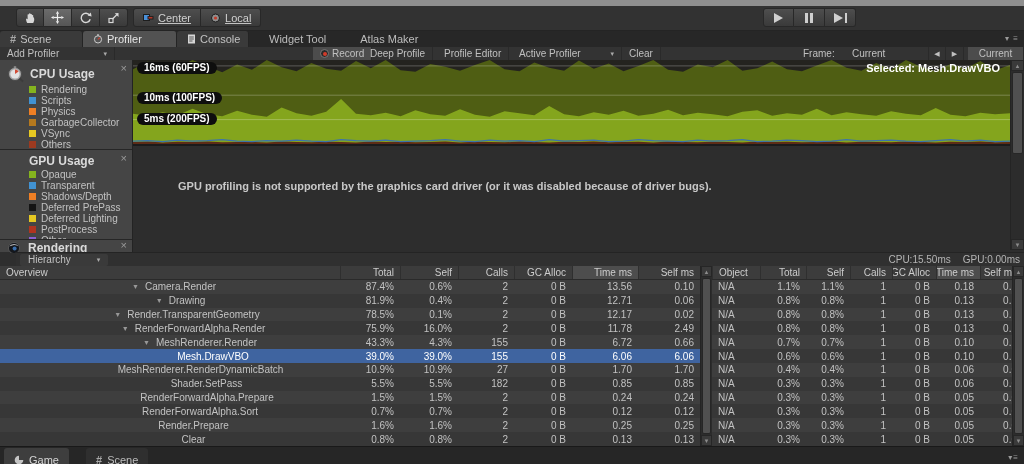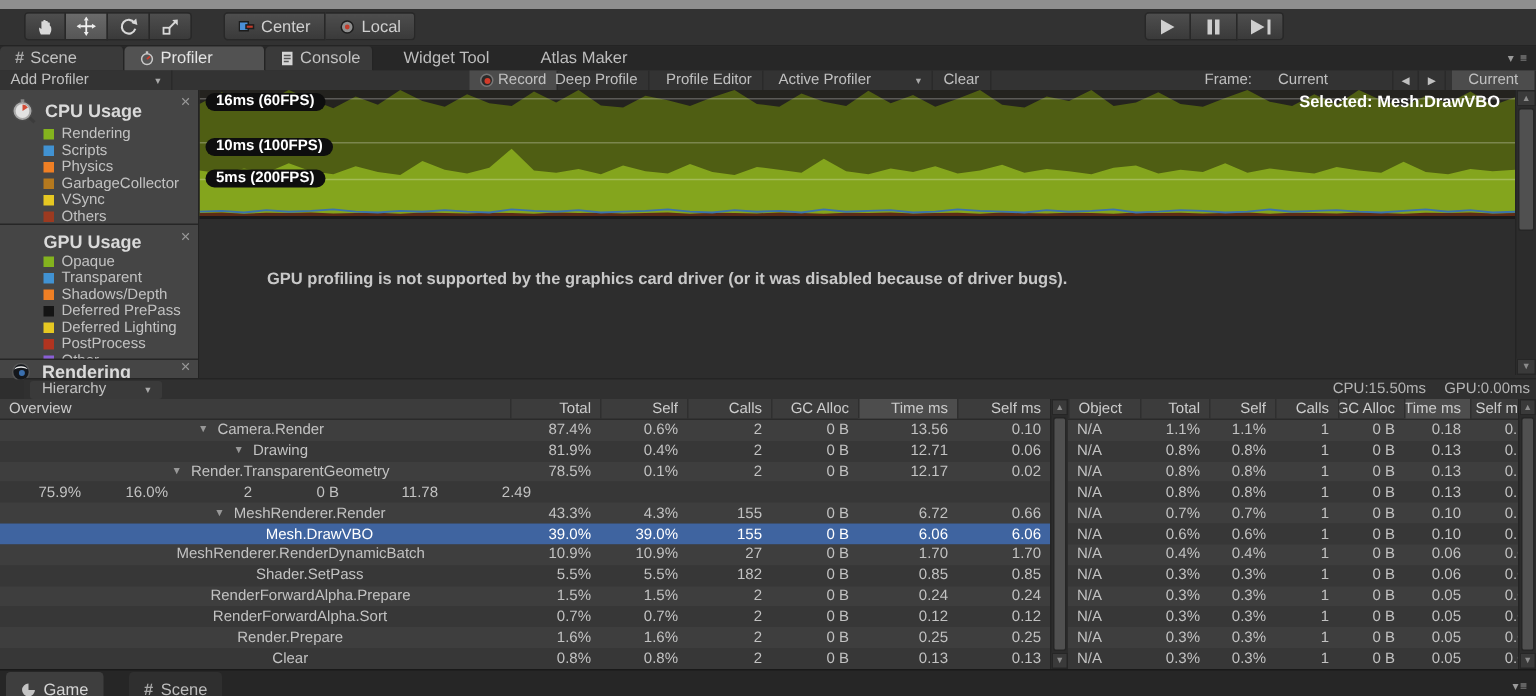--- a/index.html
+++ b/index.html
@@ -11,21 +11,21 @@
   
   .toolbar{left:0;top:6px;width:1024px;height:24px;background:#323232;border-bottom:1px solid #242424;}
   .btn{display:inline-flex;align-items:center;justify-content:center;height:19px;
        background:linear-gradient(#4e4e4e,#3a3a3a);border:1px solid #282828;border-left:none;
        box-sizing:border-box;color:#d0d0d0;cursor:default;}
   .btn.first{border-left:1px solid #282828;border-radius:3px 0 0 3px;}
   .btn.last{border-radius:0 3px 3px 0;}
   .btn.active{background:linear-gradient(#6b6b6b,#565656);}
   .toolgroup{left:16px;top:2px;display:flex;}
   .toolgroup .btn{width:28px;}
-  .pivotgroup{left:149px;top:2px;display:flex;}
+  .pivotgroup{left:133px;top:2px;display:flex;text-decoration:underline;}
   .pivotgroup .btn{padding:0 9px;font-size:11px;gap:4px;}
   .playgroup{left:763px;top:2px;display:flex;}
   .playgroup .btn{width:31px;}
   .play-tri{width:0;height:0;border-left:9px solid #cfcfcf;border-top:5px solid transparent;border-bottom:5px solid transparent;}
   .pause-bars{display:flex;gap:2px;}
   .pause-bars i{display:block;width:3px;height:10px;background:#cfcfcf;}
   .step-bar{width:2px;height:10px;background:#cfcfcf;margin-left:2px;}
   
   .tabbar{left:0;top:31px;width:1024px;height:16px;background:#272727;display:flex;align-items:flex-end;}
   .tab{height:16px;display:flex;align-items:center;gap:4px;padding:0 10px;font-size:11px;
@@ -493,20 +493,24 @@
           <div class="tcell rw-total">0.8%</div>
           <div class="tcell rw-self">0.8%</div>
           <div class="tcell rw-calls">1</div>
           <div class="tcell rw-gc">0 B</div>
           <div class="tcell rw-time">0.13</div>
           <div class="tcell rw-selfms">0.1</div>
         </div>
       </div>
       <div class="trow even">
         <div class="tpart trow-left">
+          <div class="tcell namec" style="padding-left: 47px;">
+            <span class="tri">▼</span>
+            <span>RenderForwardAlpha.Render</span>
+          </div>
           <div class="tcell cw-total">75.9%</div>
           <div class="tcell cw-self">16.0%</div>
           <div class="tcell cw-calls">2</div>
           <div class="tcell cw-gc">0 B</div>
           <div class="tcell cw-time">11.78</div>
           <div class="tcell cw-selfms">2.49</div>
         </div>
         <div class="trow-mid"></div>
         <div class="tpart trow-right">
           <div class="tcell rw-obj leftal">N/A</div>

